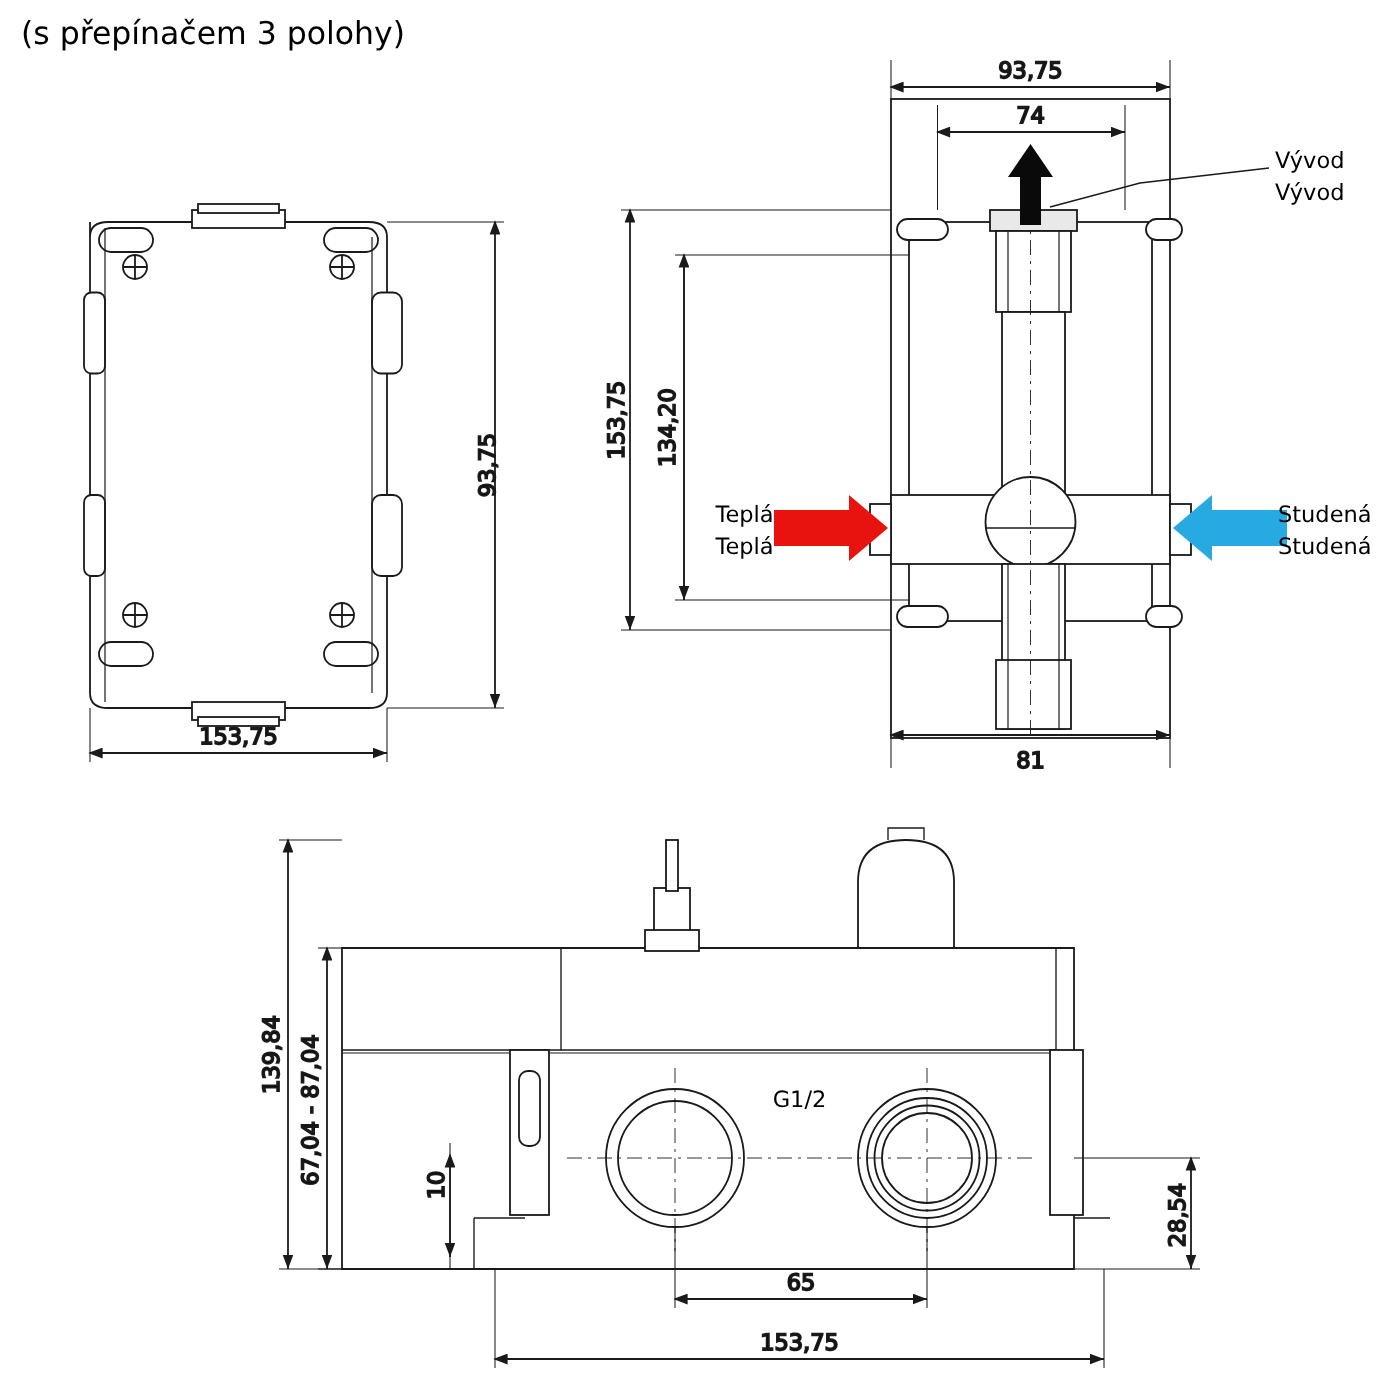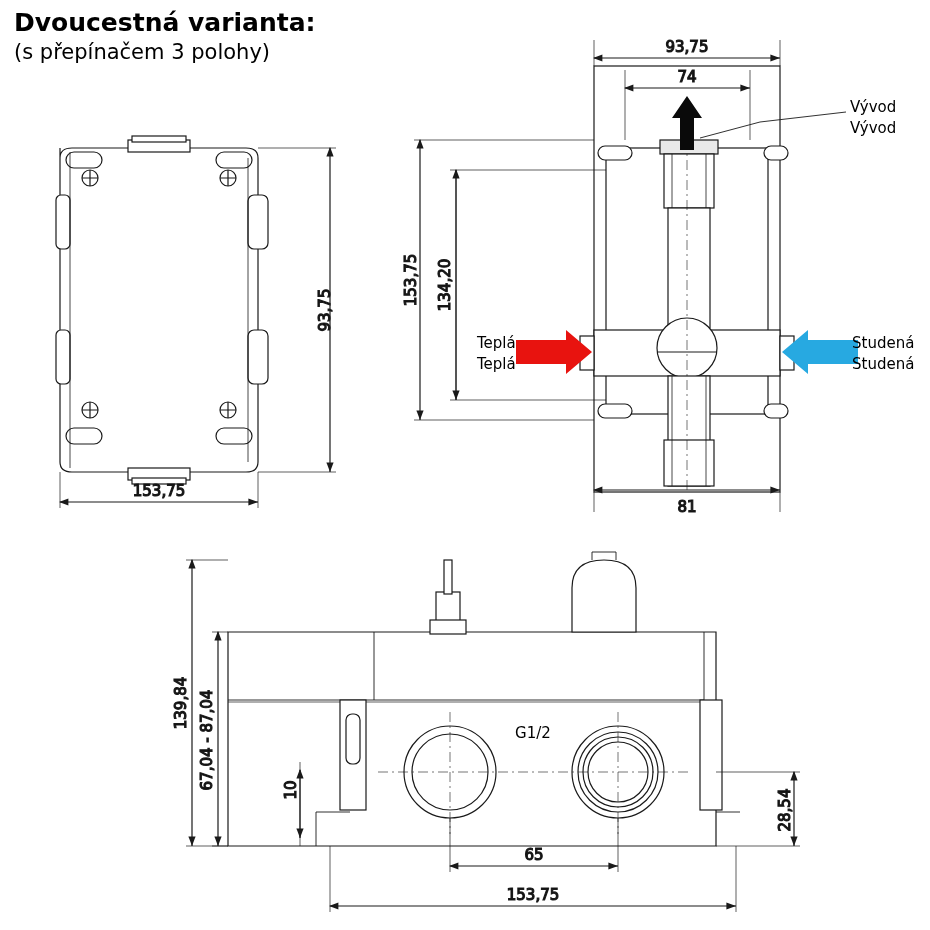--- a/index.html
+++ b/index.html
@@ -48,21 +48,20 @@
     font-size: 15px;
     fill: #000000;
   }
 </style>
 </head>
 <body>
 
 <div id="page">
 
   <div class="title-block">
-    <div class="title-main">Dvoucestná varianta:</div>
     <div class="title-sub">(s přepínačem 3 polohy)</div>
   </div>
 
   <svg class="drawing" viewBox="0 0 930 930">
     <defs>
       <marker id="arrEnd" markerWidth="9" markerHeight="9" refX="8" refY="3" orient="auto">
         <path d="M0,0 L8,3 L0,6 z" fill="#1a1a1a"></path>
       </marker>
       <marker id="arrStart" markerWidth="9" markerHeight="9" refX="1" refY="3" orient="auto">
         <path d="M8,0 L0,3 L8,6 z" fill="#1a1a1a"></path>

